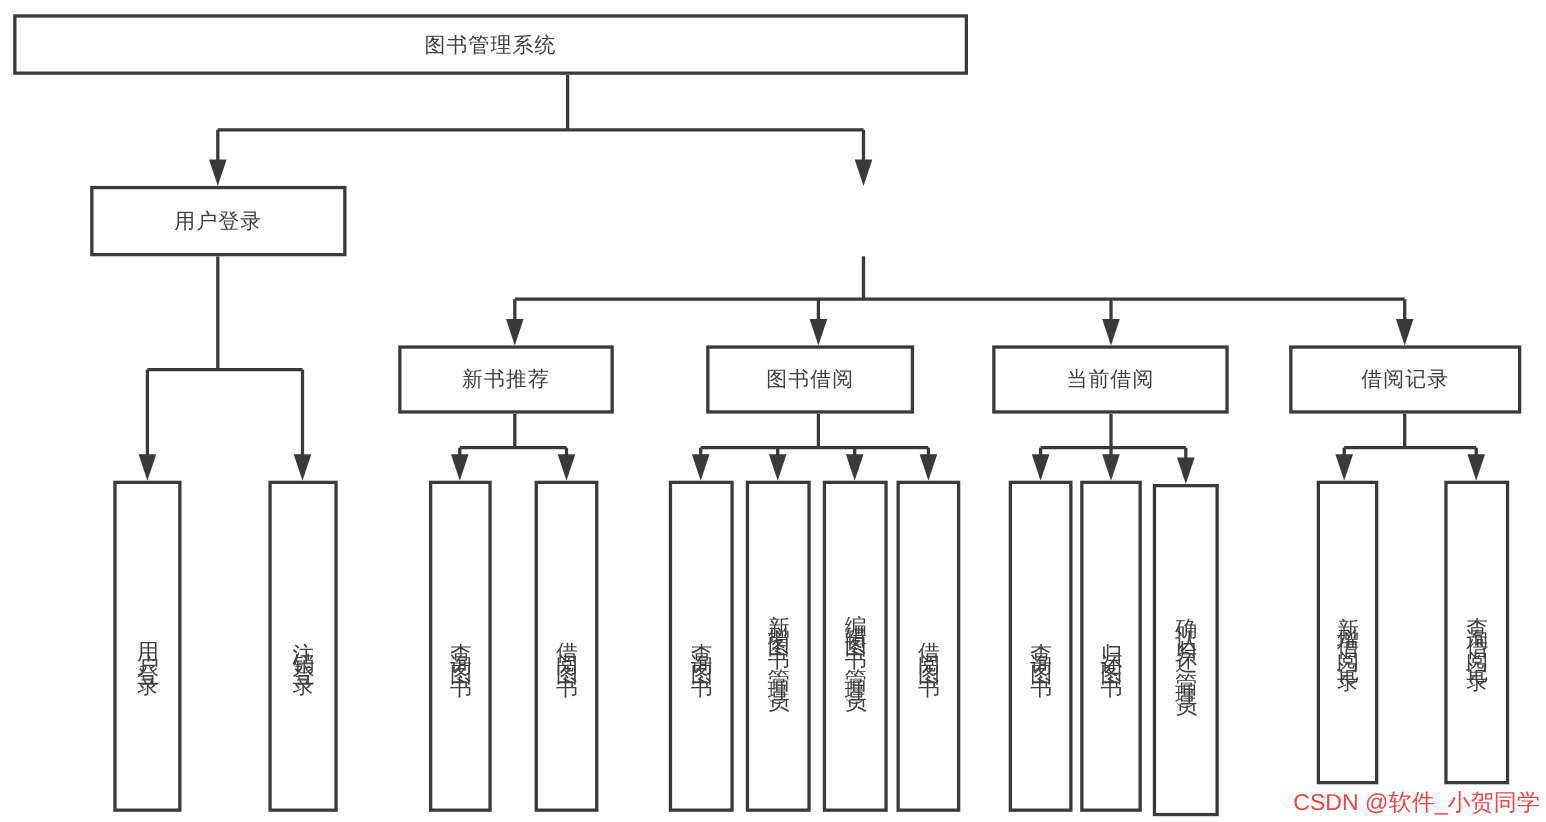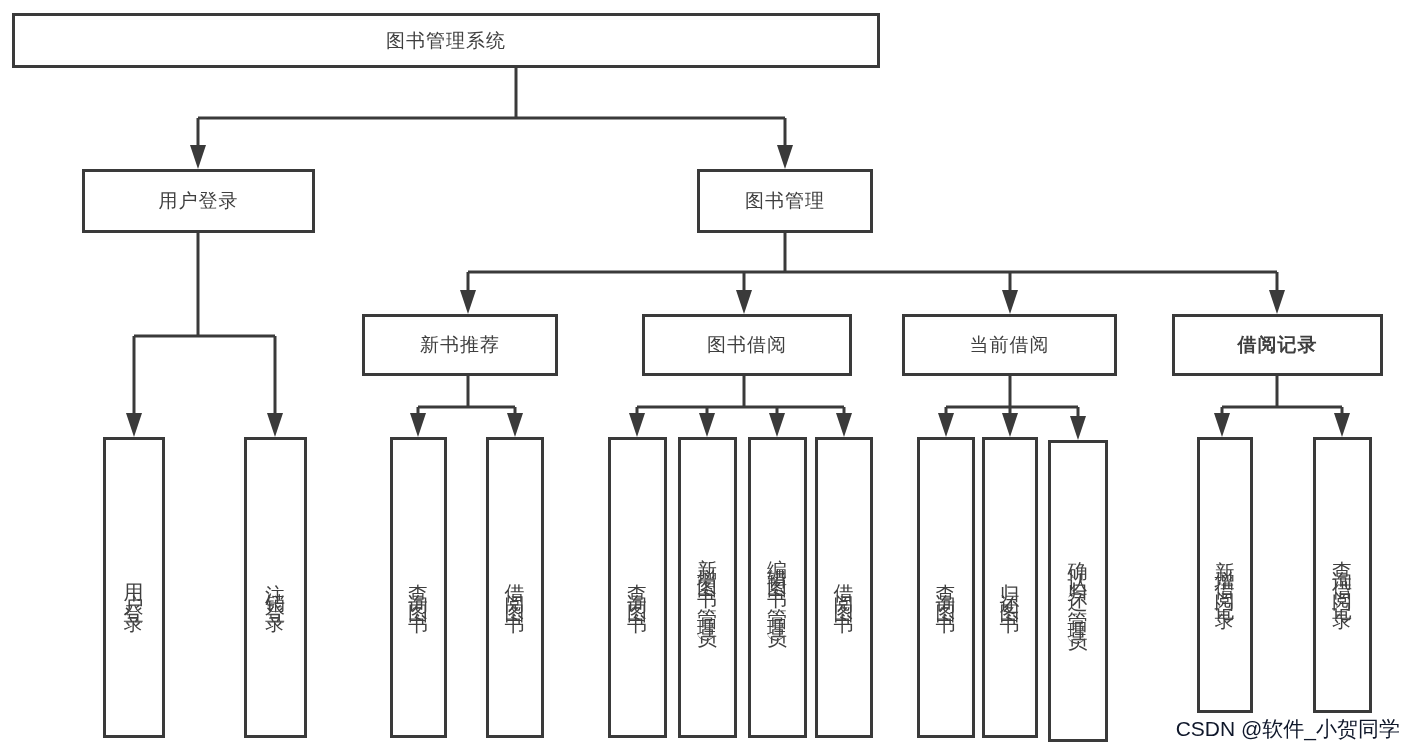--- a/index.html
+++ b/index.html
@@ -30,21 +30,21 @@
     font-size: 20px;
     letter-spacing: 10px;
     line-height: 1;
     white-space: nowrap;
   }
   .watermark {
     position: absolute;
     right: 5px;
     bottom: 4px;
     font-size: 21px;
-    color: #0f172a;
+    color: #ef4444;
     z-index: 3;
     white-space: nowrap;
   }
   svg line { stroke: #3a3a3a; stroke-width: 3; }
   svg polygon { fill: #3a3a3a; stroke: none; }
 </style>
 </head>
 <body>
 
 <div id="canvas">
@@ -125,34 +125,31 @@
     </g>
   </svg>
 
   <div class="node" style="left:12px; top:13px; width:868px; height:55px;">
     <span class="hlabel">图书管理系统</span>
   </div>
 
   <div class="node" style="left:82px; top:169px; width:233px; height:64px;">
     <span class="hlabel">用户登录</span>
   </div>
-  <div class="node" style="left:697px; top:169px; width:176px; height:64px;">
-    <span class="hlabel">图书管理</span>
-  </div>
 
   <div class="node" style="left:362px; top:314px; width:196px; height:62px;">
     <span class="hlabel">新书推荐</span>
   </div>
-  <div class="node" style="left:642px; top:314px; width:210px; height:62px;">
+  <div class="node" style="left:642px; top:314px; width:189px; height:62px;">
     <span class="hlabel">图书借阅</span>
   </div>
   <div class="node" style="left:902px; top:314px; width:215px; height:62px;font-family:Liberation Serif, serif;">
     <span class="hlabel">当前借阅</span>
   </div>
-  <div class="node" style="left:1172px; top:314px; width:211px; height:62px;font-weight:bold;">
+  <div class="node" style="left:1172px; top:314px; width:211px; height:62px;">
     <span class="hlabel">借阅记录</span>
   </div>
 
   <div class="node vnode" style="left:103px; top:437px; width:62px; height:301px;">
     <span class="vlabel">用户登录</span>
   </div>
   <div class="node vnode" style="left:244px; top:437px; width:63px; height:301px;">
     <span class="vlabel">注销登录</span>
   </div>
 

